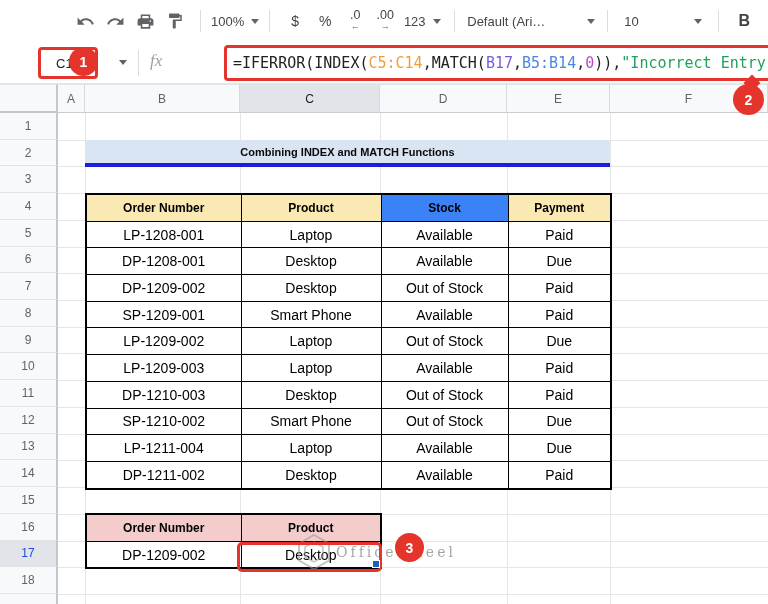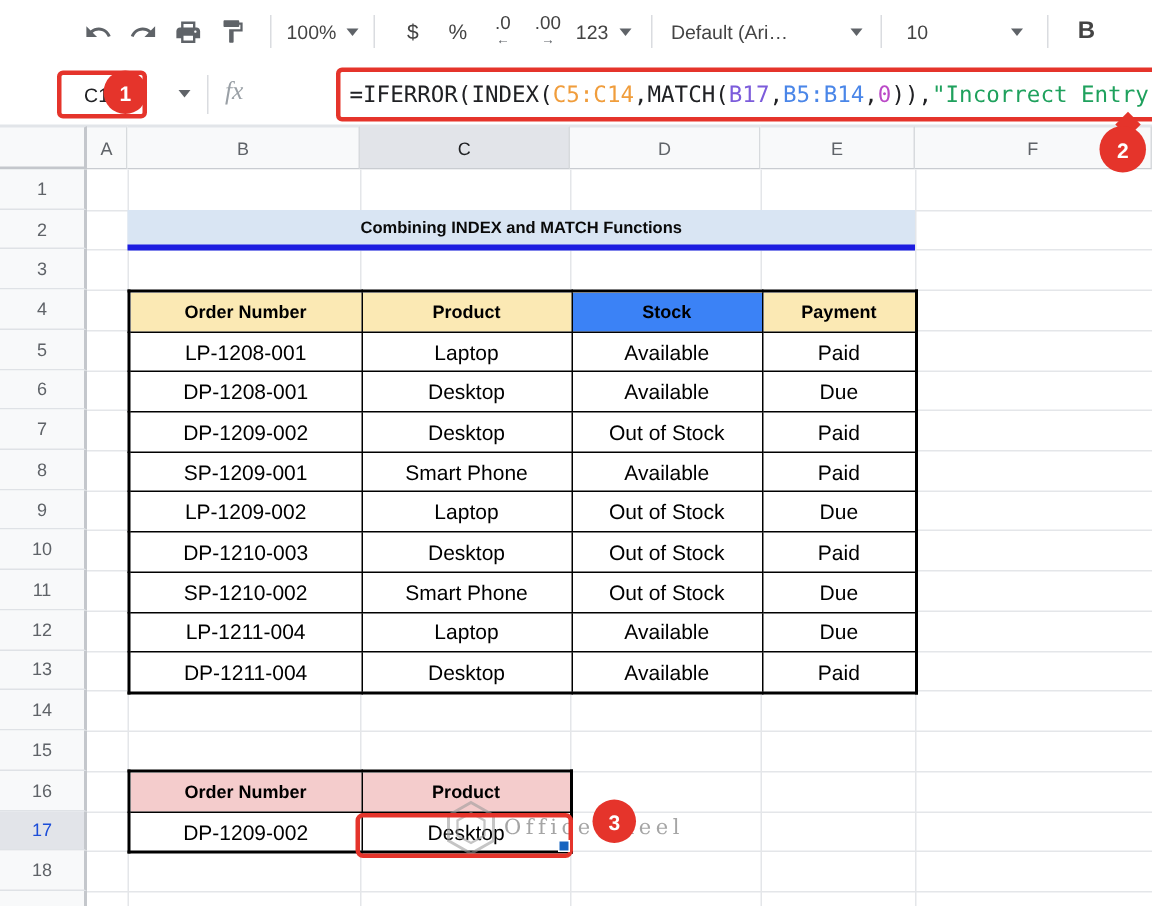--- a/index.html
+++ b/index.html
@@ -1,21 +1,21 @@
 <!DOCTYPE html>
 <html style="--accent: #e5342b;"><head>
 <meta charset="utf-8">
 <style>
   html,body{margin:0;padding:0;background:#fff;}
   #app{position:relative;width:768px;height:604px;background:#fff;overflow:hidden;
        font-family:"Liberation Sans",sans-serif;color:#202124;}
 
   
   #toolbar{position:absolute;left:0;top:0;width:768px;height:42px;display:flex;
-           align-items:center;padding-left:50px;box-sizing:border-box;background:#fff;}
+           align-items:center;padding-left:70px;box-sizing:border-box;background:#fff;}
   .tbtn{display:flex;align-items:center;justify-content:center;height:30px;min-width:30px;
         color:#444;font-size:13px;cursor:default;}
   .tbtn svg{fill:#5f6368;}
   .tdiv{width:1px;height:22px;background:#dadce0;margin:0 10px;flex:none;}
   .caret{width:0;height:0;border-left:4px solid transparent;border-right:4px solid transparent;
          border-top:5px solid #5f6368;margin-left:7px;}
   .dec{display:flex;flex-direction:column;align-items:center;line-height:11px;min-width:30px;}
   .dec .dec-num{font-size:12.5px;color:#444;}
   .dec .dec-arrow{font-size:9px;color:#5f6368;}
   #fmt-more{min-width:44px;}
@@ -277,39 +277,45 @@
               <td>Available</td>
               <td>Paid</td>
             </tr>
             <tr>
               <td>LP-1209-002</td>
               <td>Laptop</td>
               <td>Out of Stock</td>
               <td>Due</td>
             </tr>
             <tr>
+              <td>LP-1209-003</td>
+              <td>Laptop</td>
+              <td>Available</td>
+              <td>Paid</td>
+            </tr>
+            <tr>
               <td>DP-1210-003</td>
               <td>Desktop</td>
               <td>Out of Stock</td>
               <td>Paid</td>
             </tr>
             <tr>
               <td>SP-1210-002</td>
               <td>Smart Phone</td>
               <td>Out of Stock</td>
               <td>Due</td>
             </tr>
             <tr>
               <td>LP-1211-004</td>
               <td>Laptop</td>
               <td>Available</td>
               <td>Due</td>
             </tr>
             <tr>
-              <td>DP-1211-004</td>
+              <td>DP-1211-002</td>
               <td>Desktop</td>
               <td>Available</td>
               <td>Paid</td>
             </tr>
           </tbody>
       </table>
 
       <table id="lookup-table">
         <colgroup>
             <col style="width:155px">

